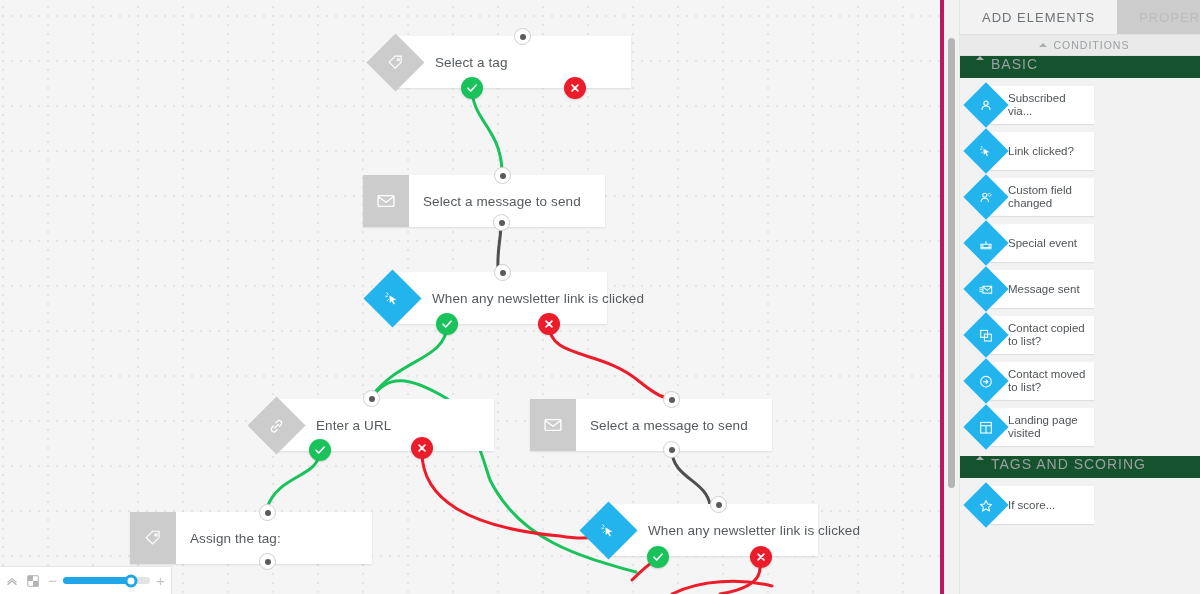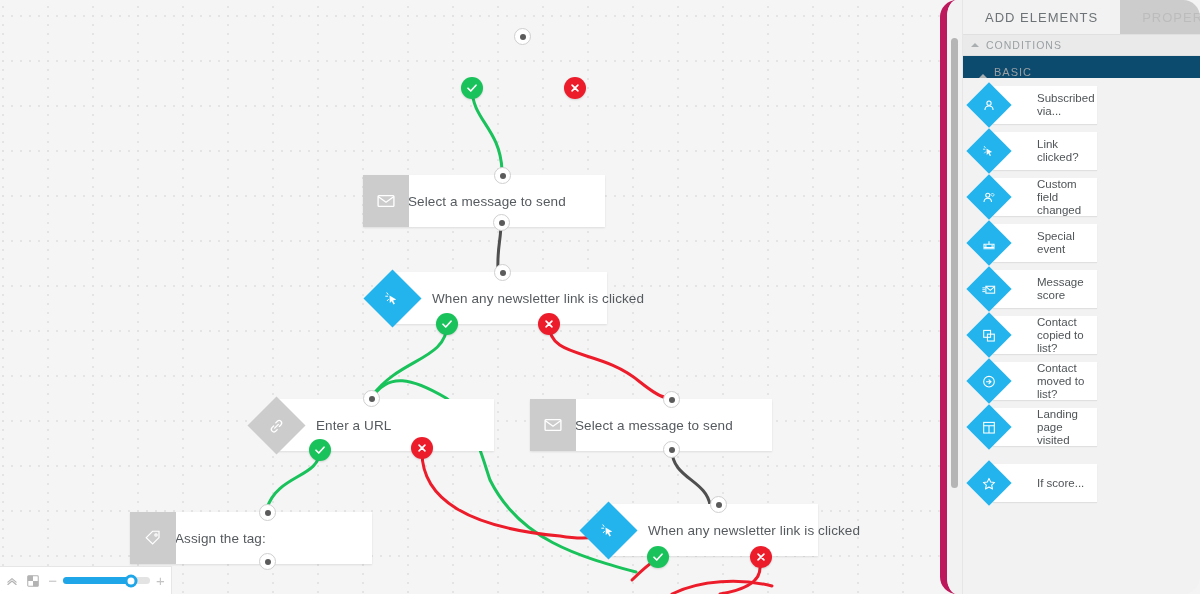--- a/index.html
+++ b/index.html
@@ -56,21 +56,21 @@
   .diamond.grey { background: #cccccc; }
   .diamond > svg { transform: rotate(-45deg); }
   
   .sq {
     position: absolute; left: 0; top: 0;
     width: 46px; height: 52px;
     background: #cccccc;
     display: flex; align-items: center; justify-content: center;
     z-index: 6;
   }
-  .node.has-sq .node-label { padding-left: 45px; }
+  .node.has-sq .node-label { padding-left: 60px; }
   .node.has-diamond .node-label { padding-left: 40px; }
 
   
   .port {
     position: absolute;
     width: 17px; height: 17px;
     border-radius: 50%;
     background: #ffffff;
     border: 1.5px solid #cfcfcf;
     z-index: 9;
@@ -131,23 +131,22 @@
     width: 13px; height: 13px; border-radius: 50%;
     background: #ffffff; border: 3px solid #1fa6e8;
     cursor: pointer;
   }
 
   
   .right-panel {
     position: absolute; right: 0; top: 0;
     width: 260px; height: 594px;
     background: #f2f2f2;
-    border-left: 7px solid #be185d;
+    border-left: 4px solid #be185d;
     overflow: hidden;
-    border-radius: 17px;
   }
   .tabs {
     display: flex; height: 34px; width: 100%;
     background: #f2f2f2;
   }
   .tab {
     display: flex; align-items: center; justify-content: center;
     font-size: 13px; letter-spacing: 1px;
     color: #6d7376;
     flex: 0 0 auto;
@@ -164,28 +163,29 @@
   .section-head {
     height: 22px;
     display: flex; align-items: center;
     padding-left: 8px;
     font-size: 10.5px; letter-spacing: 1px;
     color: #9aa0a3;
     background: #eaeaea;
     border-top: 1px solid #e0e0e0;
     border-bottom: 1px solid #e0e0e0;
     cursor: pointer;
+    justify-content: center;
   }
   .subsection-head {
     height: 22px;
-    display: flex; align-items: flex-end;
+    display: flex; align-items: flex-start;
     padding-left: 16px;
-    font-size: 11px; letter-spacing: 1px;
+    font-size: 14px; letter-spacing: 1px;
     color: #9aa0a3;
-    background: #0c4a6e;
+    background: #14532d;
     cursor: pointer;
   }
   .caret {
     display: inline-block;
     width: 0; height: 0;
     border-left: 4px solid transparent;
     border-right: 4px solid transparent;
     border-bottom: 4px solid #a9aeb1;
     margin-right: 7px;
   }
@@ -211,21 +211,21 @@
     position: absolute; left: -4px; top: 3px;
     width: 32px; height: 32px;
     background: #23b4ee;
     transform: rotate(45deg);
     display: flex; align-items: center; justify-content: center;
     z-index: 3;
   }
   .elem-diamond > svg { transform: rotate(-45deg); }
   .elem-text {
     position: relative; z-index: 4;
-    margin-left: 60px;
+    margin-left: 34px;
     font-size: 11.5px;
     line-height: 13px;
     color: #4f5457;
     max-width: 78px;
   }
   .panel-scrollbar {
     position: absolute;
     left: 4px; top: 38px;
     width: 7px; height: 450px;
     background: #b5b5b5;
@@ -270,20 +270,29 @@
 
       <path d="M672,450 C672,478 706,480 710,505" stroke="#4f4f4f" stroke-width="3" fill="none" stroke-linecap="round"></path>
 
       <path d="M632,580 C644,568 652,562 658,558" stroke="#ec1c2b" stroke-width="3" fill="none" stroke-linecap="round"></path>
 
       <path d="M760,568 C760,582 744,590 720,594" stroke="#ec1c2b" stroke-width="3" fill="none" stroke-linecap="round"></path>
 
       <path d="M672,594 C700,580 740,578 772,586" stroke="#ec1c2b" stroke-width="3" fill="none" stroke-linecap="round"></path>
     </svg>
 
+    <div class="node has-diamond" style="left:395px; top:36px; width:236px;">
+      <div class="diamond grey">
+        <svg width="17" height="17" viewBox="0 0 24 24" fill="none" stroke="#ffffff" stroke-width="1.6">
+          <path d="M3 11.5 L11.5 3 H20 V11.5 L11.5 20 Z"></path>
+          <circle cx="16" cy="8" r="1.6"></circle>
+        </svg>
+      </div>
+      <span class="node-label">Select a tag</span>
+    </div>
     <div class="port" style="left:514px; top:28px;"></div>
     <div class="badge yes" style="left:461px; top:77px;">
       <svg width="12" height="12" viewBox="0 0 24 24" fill="none" stroke="#fff" stroke-width="3.4" stroke-linecap="round" stroke-linejoin="round">
           <path d="M4 12.5 L9.5 18 L20 6.5"></path>
         </svg>
     </div>
     <div class="badge no" style="left:564px; top:77px;">
       <svg width="10" height="10" viewBox="0 0 24 24" fill="none" stroke="#fff" stroke-width="4" stroke-linecap="round">
           <path d="M5 5 L19 19 M19 5 L5 19"></path>
         </svg>
@@ -481,21 +490,21 @@
           </div>
           <div class="elem">
             <div class="elem-card"></div>
             <div class="elem-diamond">
               <svg width="15" height="15" viewBox="0 0 24 24" fill="none" stroke="#fff" stroke-width="1.7">
                   <rect x="7" y="6.5" width="14" height="11"></rect>
                   <path d="M7 7 L14 13 L21 7"></path>
                   <path d="M2 9 H5 M2 12 H5 M2 15 H5" stroke-width="1.4" stroke-linecap="round"></path>
                 </svg>
             </div>
-            <div class="elem-text">Message score</div>
+            <div class="elem-text">Message sent</div>
           </div>
           <div class="elem">
             <div class="elem-card"></div>
             <div class="elem-diamond">
               <svg width="15" height="15" viewBox="0 0 24 24" fill="none" stroke="#fff" stroke-width="1.7">
                   <rect x="3.5" y="3.5" width="11" height="11"></rect>
                   <rect x="9.5" y="9.5" width="11" height="11"></rect>
                 </svg>
             </div>
             <div class="elem-text">Contact copied to list?</div>
@@ -515,20 +524,24 @@
             <div class="elem-diamond">
               <svg width="15" height="15" viewBox="0 0 24 24" fill="none" stroke="#fff" stroke-width="1.7">
                   <rect x="3.5" y="3.5" width="17" height="17"></rect>
                   <path d="M3.5 9 H20.5 M12 9 V20.5"></path>
                 </svg>
             </div>
             <div class="elem-text">Landing page visited</div>
           </div>
         </div>
 
+        <div class="subsection-head">
+          <span class="caret"></span>
+          <span>TAGS AND SCORING</span>
+        </div>
         <div class="grid-items">
           <div class="elem">
             <div class="elem-card"></div>
             <div class="elem-diamond">
               <svg width="15" height="15" viewBox="0 0 24 24" fill="none" stroke="#fff" stroke-width="1.7" stroke-linejoin="round">
                   <path d="M12 3.5 L14.6 9.3 L21 10 L16.3 14.3 L17.6 20.5 L12 17.3 L6.4 20.5 L7.7 14.3 L3 10 L9.4 9.3 Z"></path>
                 </svg>
             </div>
             <div class="elem-text">If score...</div>
           </div>

